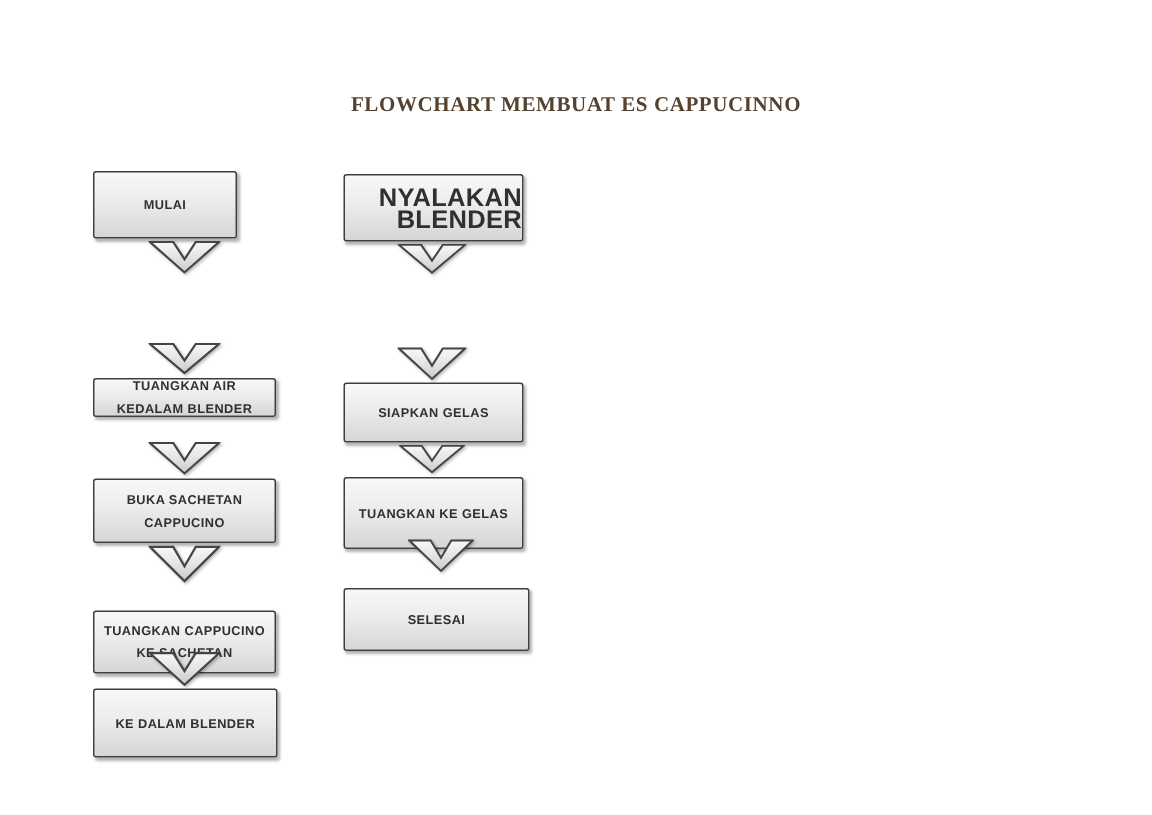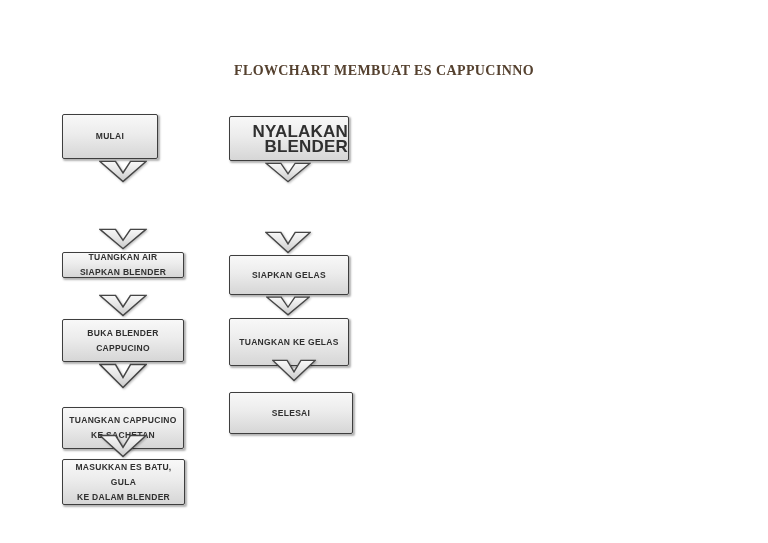--- a/index.html
+++ b/index.html
@@ -74,47 +74,46 @@
     <polygon points="1,1.5 16.5,1.5 24,14 31.5,1.5 47,1.5 24,23.5" fill="url(#arrowGrad)" stroke="#454545" stroke-width="1.5" stroke-linejoin="miter"></polygon>
   </svg>
 
 
   <svg class="fc-arrow" style="left:99px; top:228px;" width="48" height="22" viewBox="0 0 48 25" preserveAspectRatio="none">
     <polygon points="1,1.5 16.5,1.5 24,14 31.5,1.5 47,1.5 24,23.5" fill="url(#arrowGrad)" stroke="#454545" stroke-width="1.5" stroke-linejoin="miter"></polygon>
   </svg>
 
   <div class="fc-box" style="left:62px; top:252px; width:122px; height:26px;">
     <div>TUANGKAN AIR</div>
-    <div>SIAPKAN BLENDER</div>
+    <div>KEDALAM BLENDER</div>
   </div>
 
   <svg class="fc-arrow" style="left:99px; top:294px;" width="48" height="23" viewBox="0 0 48 25" preserveAspectRatio="none">
     <polygon points="1,1.5 16.5,1.5 24,14 31.5,1.5 47,1.5 24,23.5" fill="url(#arrowGrad)" stroke="#454545" stroke-width="1.5" stroke-linejoin="miter"></polygon>
   </svg>
 
   <div class="fc-box" style="left:62px; top:319px; width:122px; height:43px;">
-    <div>BUKA BLENDER</div>
+    <div>BUKA SACHETAN</div>
     <div>CAPPUCINO</div>
   </div>
 
   <svg class="fc-arrow" style="left:99px; top:363px;" width="48" height="26" viewBox="0 0 48 25" preserveAspectRatio="none">
     <polygon points="1,1.5 16.5,1.5 24,14 31.5,1.5 47,1.5 24,23.5" fill="url(#arrowGrad)" stroke="#454545" stroke-width="1.5" stroke-linejoin="miter"></polygon>
   </svg>
 
   <div class="fc-box" style="left:62px; top:407px; width:122px; height:42px;">
     <div>TUANGKAN CAPPUCINO</div>
     <div>KE SACHETAN</div>
   </div>
 
   <svg class="fc-arrow" style="left:99px; top:434px;" width="48" height="24" viewBox="0 0 48 25" preserveAspectRatio="none">
     <polygon points="1,1.5 16.5,1.5 24,14 31.5,1.5 47,1.5 24,23.5" fill="url(#arrowGrad)" stroke="#454545" stroke-width="1.5" stroke-linejoin="miter"></polygon>
   </svg>
 
   <div class="fc-box" style="left:62px; top:459px; width:123px; height:46px;">
-    <div>MASUKKAN ES BATU, GULA</div>
     <div>KE DALAM BLENDER</div>
   </div>
 
   <div class="fc-box large-text" style="left:229px; top:116px; width:120px; height:45px;">
     <div>NYALAKAN BLENDER</div>
     <div></div>
   </div>
 
   <svg class="fc-arrow" style="left:265px; top:162px;" width="46" height="21" viewBox="0 0 48 25" preserveAspectRatio="none">
     <polygon points="1,1.5 16.5,1.5 24,14 31.5,1.5 47,1.5 24,23.5" fill="url(#arrowGrad)" stroke="#454545" stroke-width="1.5" stroke-linejoin="miter"></polygon>

